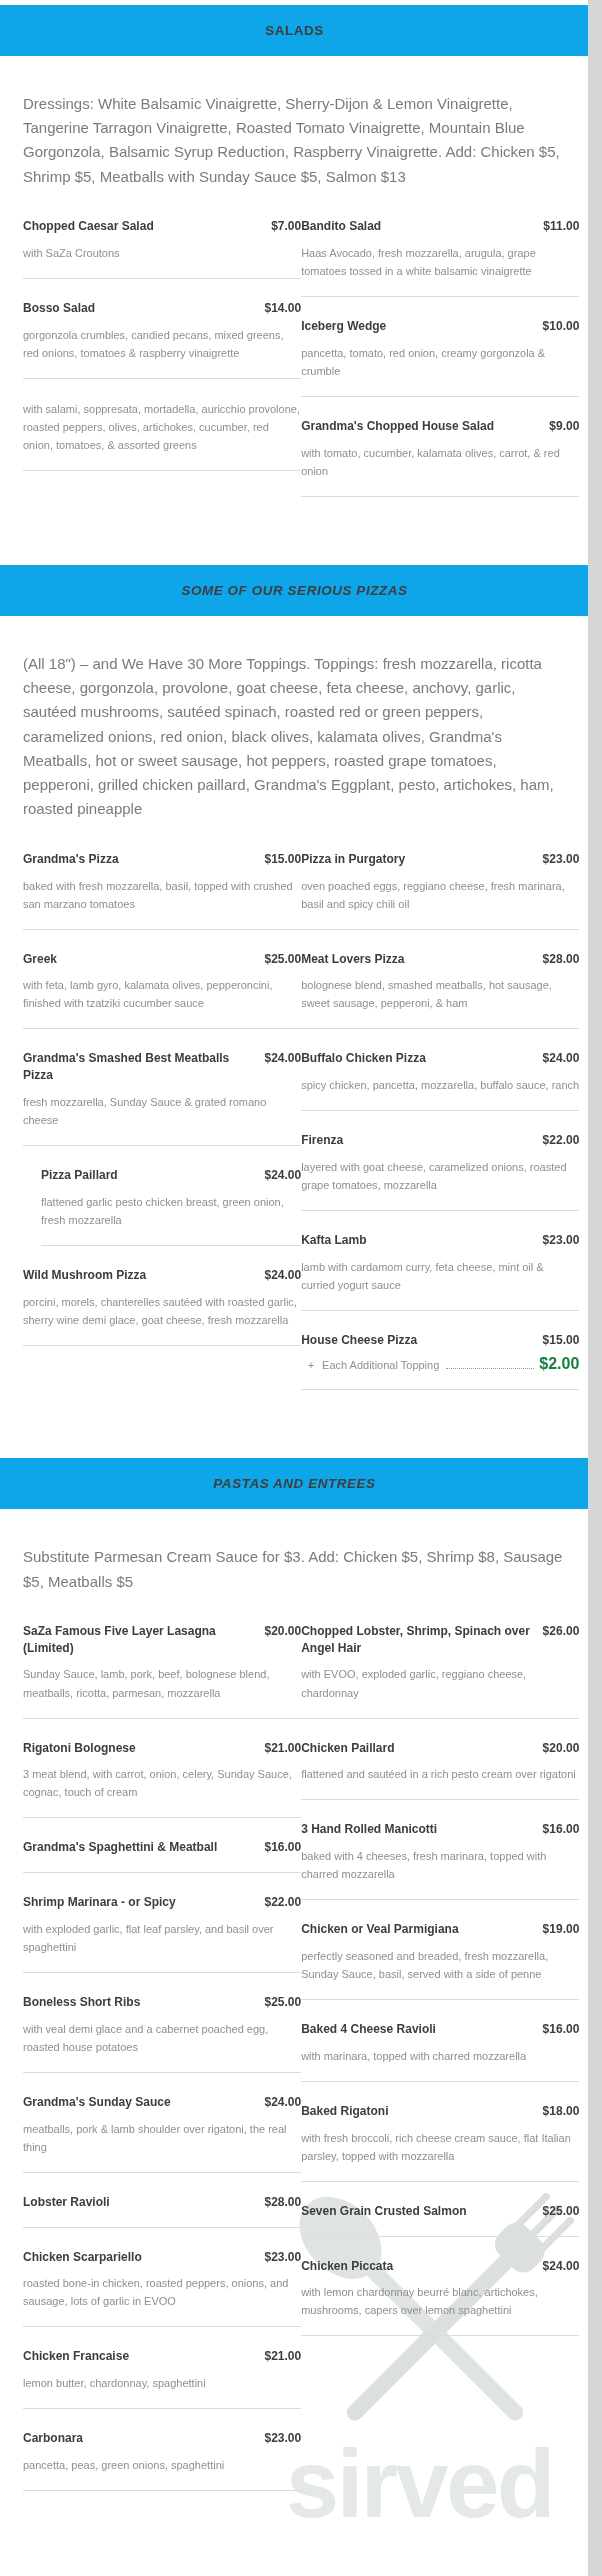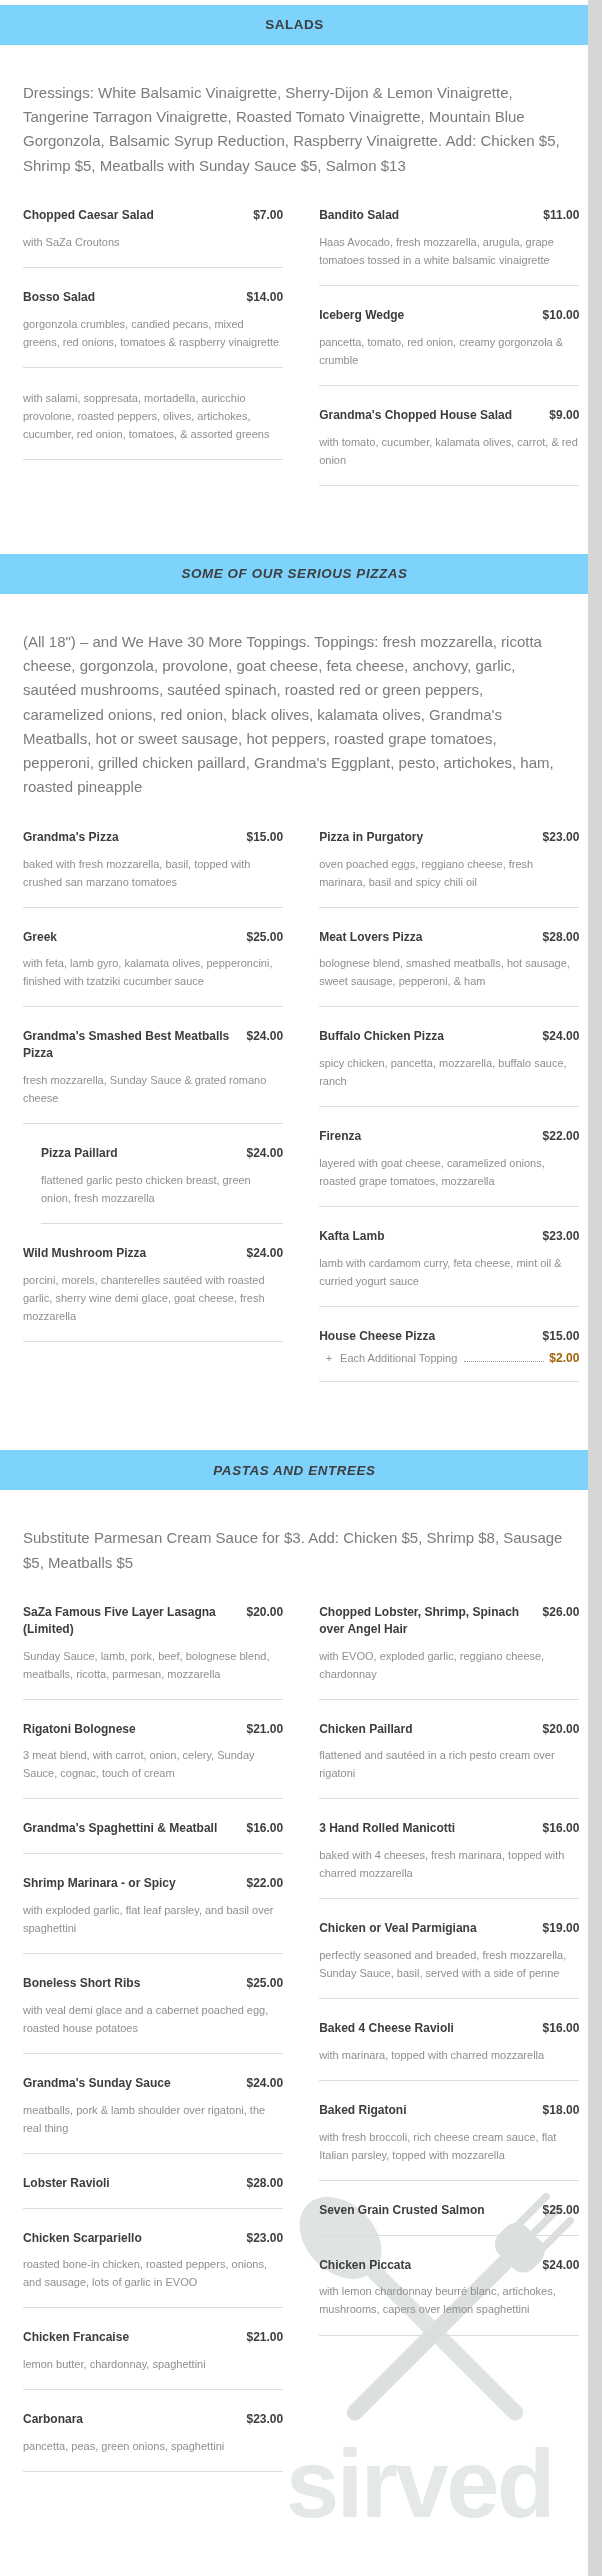--- a/index.html
+++ b/index.html
@@ -13,39 +13,38 @@
   }
   .right-strip {
     position: absolute; top: 0; right: 0;
     width: 13.8px; height: 100%;
     background: #d4d6d7;
     z-index: 3;
   }
   .content { position: relative; z-index: 1; width: 589px; }
   .menu-section { width: 589px; }
   .band {
-    background: #7dd3fc;
-    height: 40px;
+    background: #0ea5e9;
+    height: 51px;
     display: flex; align-items: center; justify-content: center;
     margin: 4.9px 0 36px 0;
     text-align: right;
   }
   .menu-section + .menu-section .band { margin-top: 47px; font-style: italic; }
   .band-title {
     margin: 0;
     font-size: 13.4px; font-weight: bold;
     color: #3e3e3e; letter-spacing: 0.6px;
   }
   .intro {
     color: #7b7b7b; font-size: 15px; line-height: 1.62;
     margin: 0 24px 29px 23px;
   }
   .grid {
     display: grid; grid-template-columns: 1fr 1fr;
-    column-gap: 36px;
     margin: 0 9.7px 0 23px;
   }
   .item { }
   .item.indent { margin-left: 18px; }
   .item-row {
     display: flex; align-items: flex-start;
     font-size: 12px; font-weight: bold; color: #3d3d3d;
     line-height: 1.4;
   }
   .item-name { flex: 1 1 auto; }
@@ -60,21 +59,21 @@
     font-size: 11px; color: #8f8f8f;
   }
   .addon-plus { margin: 0 8px 0 4.9px; }
   .addon-label { white-space: nowrap; }
   .addon-leader {
     flex: 1 1 auto;
     border-bottom: 1.6px dotted #9a9a9a;
     margin: 0 4.9px 2.4px 6.5px;
     min-width: 24px;
   }
-  .addon-price { font-weight: bold; color: #a16207; font-size: 12px; }
+  .addon-price { font-weight: bold; color: #15803d; font-size: 16px; }
   .divider {
     border: 0; border-top: 0.8px solid #dcdcdc;
     margin: 16px 0 21px 0;
   }
   .watermark {
     position: absolute;
     top: 2138px; left: 281px;
     z-index: 0;
   }
 </style>

